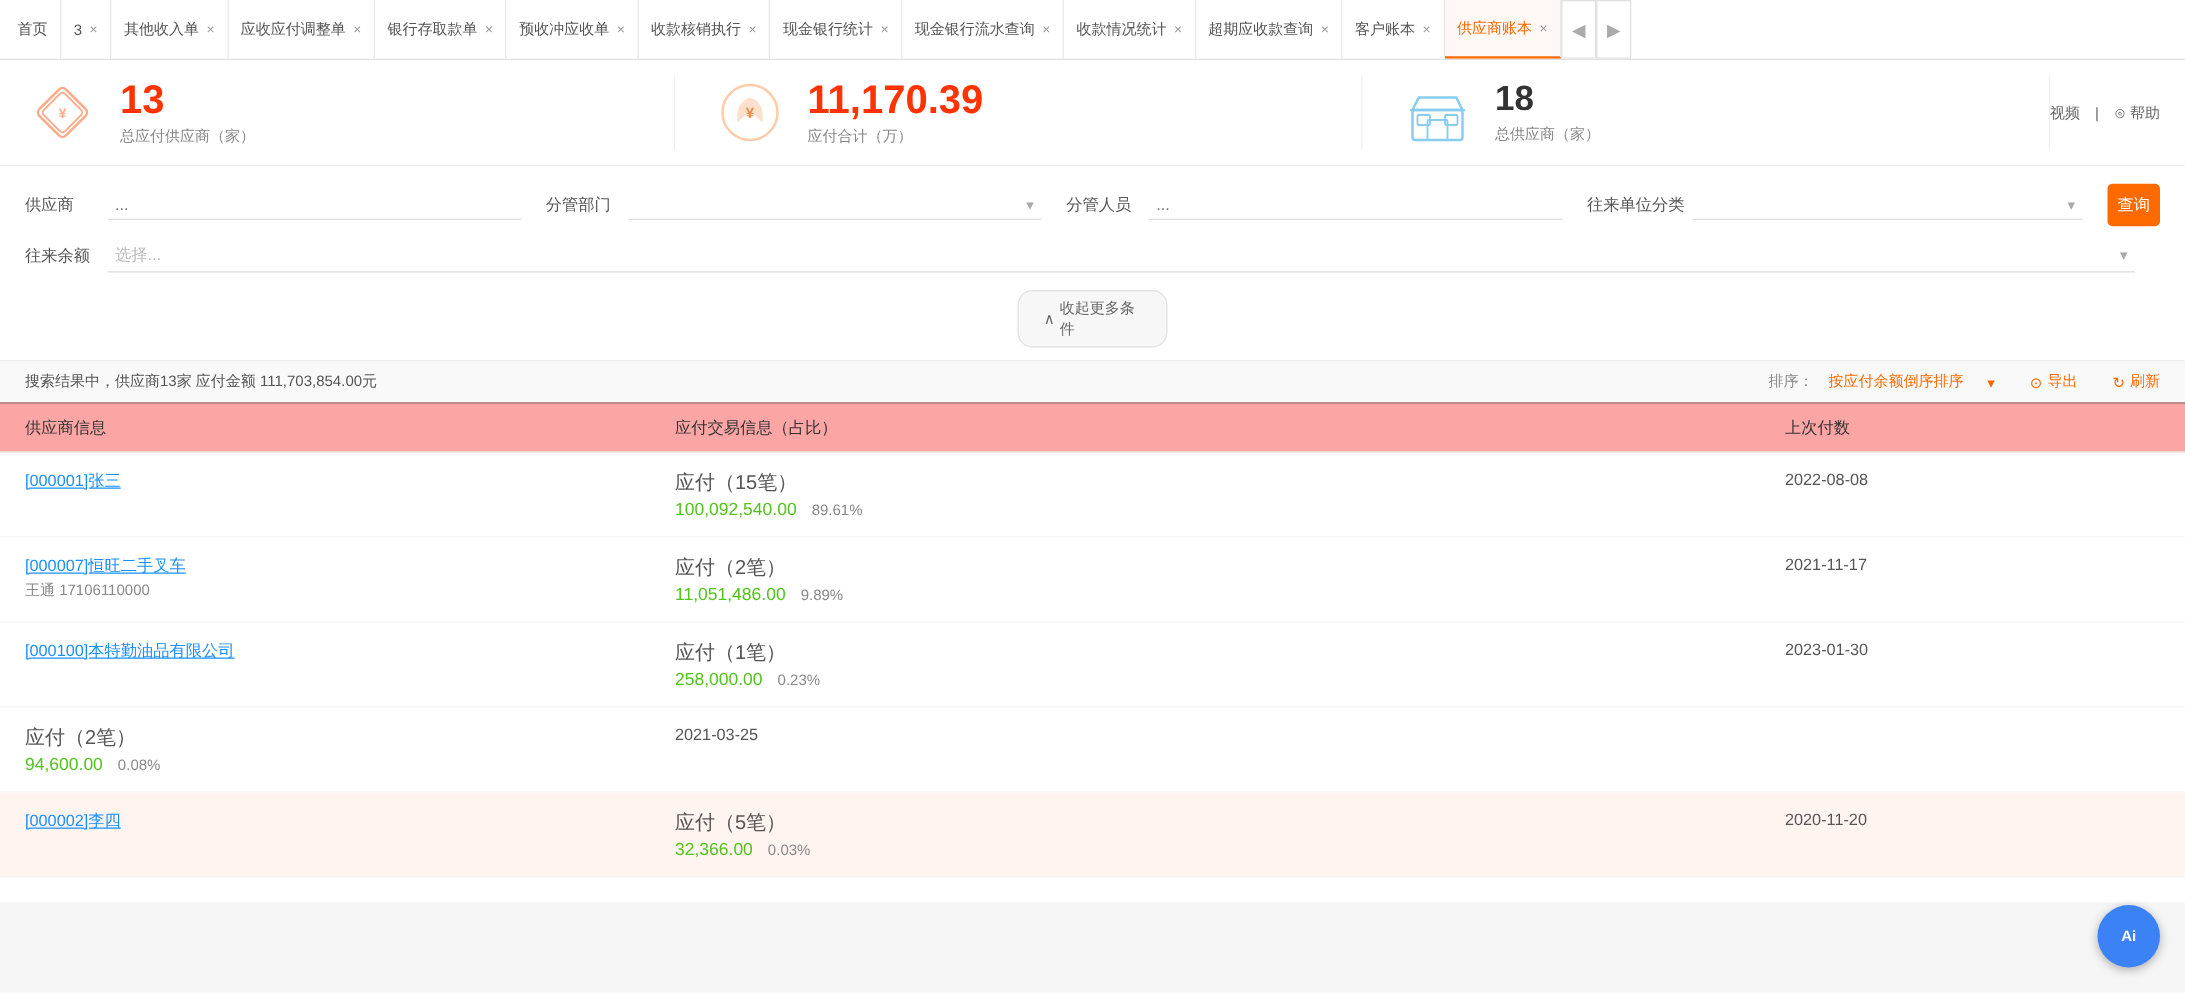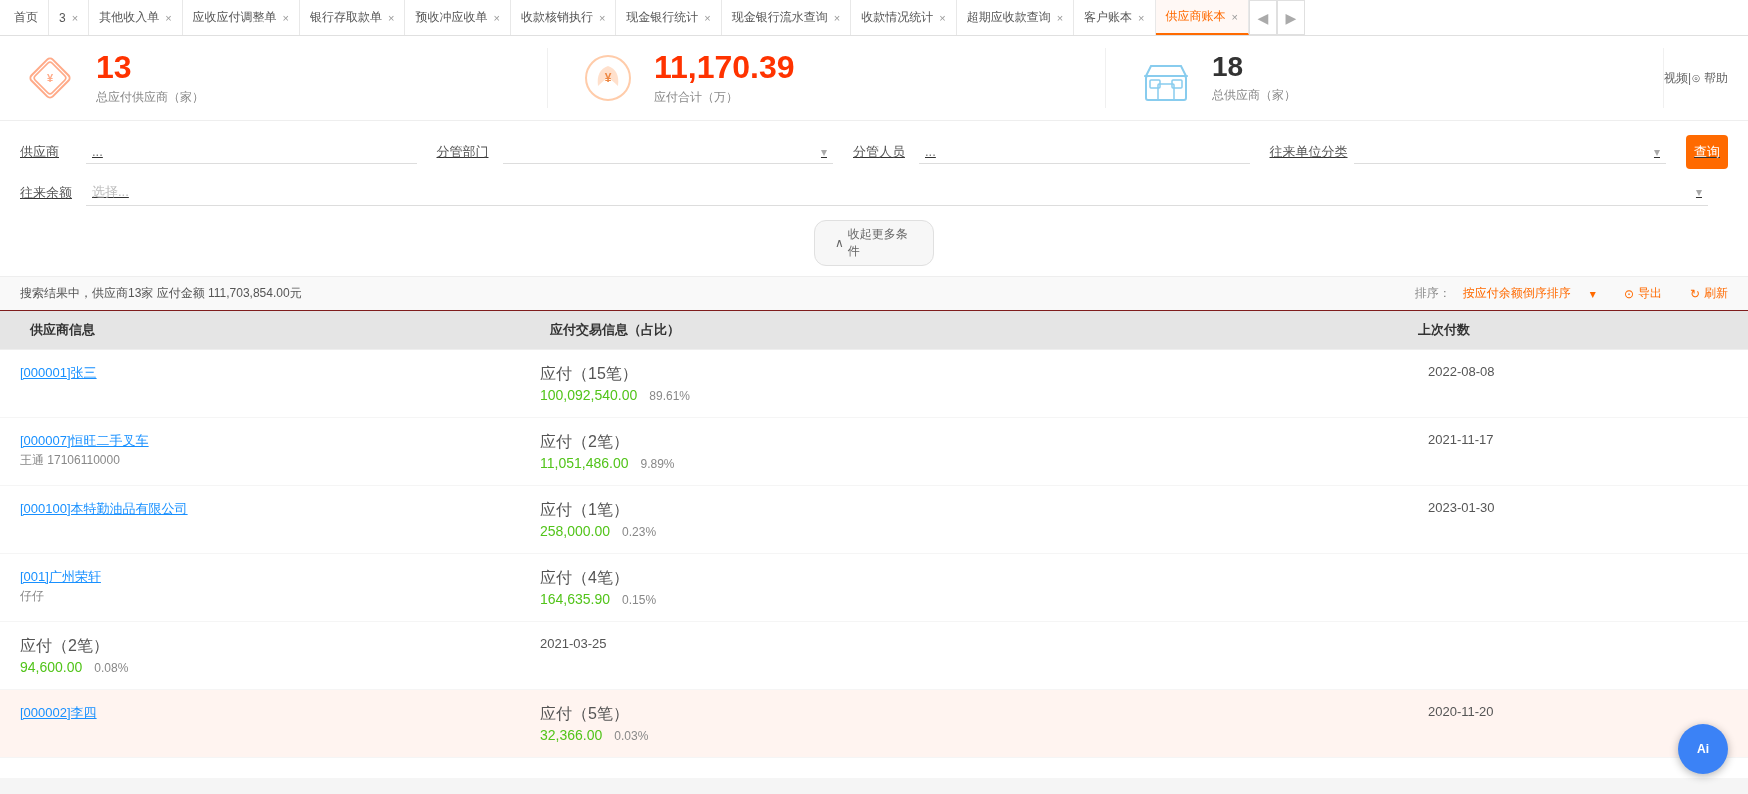--- a/index.html
+++ b/index.html
@@ -1,21 +1,21 @@
 <!DOCTYPE html>
 <html><head>
   <meta charset="utf-8">
   <style>
     * { box-sizing: border-box; margin: 0; padding: 0; }
     body { font-family: 'Microsoft YaHei', Arial, sans-serif; font-size: 13px; background: #f5f5f5; color: #333; }
 
     
     .nav-bar {
       display: flex; align-items: center; background: #fff;
-      border-bottom: 1px solid #e0e0e0; height: 36px; overflow: hidden;
+      border-bottom: 1px solid #e0e0e0; height: 48px; overflow: hidden;
       padding: 0 4px;
     }
     .nav-tab {
       display: flex; align-items: center; padding: 0 10px; height: 100%;
       border-right: 1px solid #e8e8e8; cursor: pointer; white-space: nowrap;
       font-size: 12px; color: #555; flex-shrink: 0;
     }
     .nav-tab.active { color: #ff6a00; border-bottom: 2px solid #ff6a00; background: #fff8f5; }
     .nav-tab .close-btn { margin-left: 6px; color: #999; font-size: 11px; cursor: pointer; }
     .nav-arrow { width: 28px; height: 100%; display: flex; align-items: center; justify-content: center; cursor: pointer; color: #aaa; font-size: 14px; border: 1px solid #e0e0e0; flex-shrink: 0; }
@@ -30,28 +30,28 @@
       border-right: 1px solid #f0f0f0; padding: 0 30px;
     }
     .stat-card:first-child { padding-left: 0; }
     .stat-card:last-child { border-right: none; }
     .stat-icon { width: 60px; height: 60px; flex-shrink: 0; }
     .stat-icon svg { width: 100%; height: 100%; }
     .stat-info { display: flex; flex-direction: column; }
     .stat-number { font-size: 32px; font-weight: bold; color: #ff3300; line-height: 1.1; }
     .stat-number.dark { color: #333; font-size: 28px; }
     .stat-label { font-size: 12px; color: #888; margin-top: 4px; }
-    .top-right-links { display: flex; align-items: center; font-size: 12px; color: #666; margin-left: auto; white-space: nowrap; }
+    .top-right-links { display: flex; align-items: center; gap: 12px; font-size: 12px; color: #666; margin-left: auto; white-space: nowrap; }
     .top-right-links span { cursor: pointer; }
 
     
     .filter-area {
       background: #fff; padding: 14px 20px 10px; border-bottom: 1px solid #eee;
     }
-    .filter-row { display: flex; align-items: center; gap: 0; margin-bottom: 10px; flex-wrap: wrap; text-decoration: underline; }
+    .filter-row { display: flex; align-items: center; gap: 0; margin-bottom: 10px; flex-wrap: wrap; }
     .filter-item { display: flex; align-items: center; gap: 6px; margin-right: 20px; flex: 1; min-width: 200px; }
     .filter-label { font-size: 13px; color: #555; white-space: nowrap; min-width: 60px; }
     .filter-input {
       flex: 1; border: none; border-bottom: 1px solid #ddd; padding: 4px 6px;
       font-size: 13px; outline: none; color: #333; background: transparent;
     }
     .filter-select {
       flex: 1; display: flex; align-items: center; border-bottom: 1px solid #ddd;
       padding: 4px 6px; cursor: pointer; color: #999; font-size: 13px; justify-content: space-between;
     }
@@ -74,22 +74,22 @@
     }
     .results-bar .sort-area { display: flex; align-items: center; gap: 12px; }
     .results-bar .sort-label { color: #888; }
     .sort-select { display: flex; align-items: center; gap: 19px; cursor: pointer; color: #ff6a00; font-size: 12px; }
     .action-btn { display: flex; align-items: center; gap: 4px; cursor: pointer; color: #ff6a00; font-size: 12px; margin-left: 16px; }
 
     
     .table-container { background: #fff; padding: 0 0 20px; }
     .table-header {
       display: grid; grid-template-columns: 520px 1fr 300px;
-      padding: 10px 30px; background: #e5e5e5; border-bottom: 1px solid #eee;
-      font-size: 13px; color: #333; font-weight: 700;
+      padding: 10px 20px; background: #fca5a5; border-bottom: 1px solid #eee;
+      font-size: 13px; color: #333; font-weight: 400;
     }
     .table-row {
       display: grid; grid-template-columns: 520px 1fr 300px;
       padding: 14px 20px; border-bottom: 1px solid #f5f5f5;
       align-items: start;
     }
     .table-row.highlighted { background: #fff4f0; }
     .supplier-link { color: #1890ff; text-decoration: underline; cursor: pointer; font-size: 13px; }
     .supplier-sub { font-size: 12px; color: #888; margin-top: 2px; }
     .transaction-label { font-size: 16px; color: #555; }
@@ -345,36 +345,20 @@
       <div class="transaction-info">
         <span class="transaction-amount">258,000.00</span>
         <span class="transaction-pct">0.23%</span>
       </div>
     </div>
     <div>
       <span class="last-payment">2023-01-30</span>
     </div>
   </div>
 
-  <div class="table-row">
-    <div>
-      <span class="supplier-link">[001]广州荣轩</span>
-      <div class="supplier-sub">仔仔</div>
-    </div>
-    <div>
-      <div class="transaction-label">应付（4笔）</div>
-      <div class="transaction-info">
-        <span class="transaction-amount">164,635.90</span>
-        <span class="transaction-pct">0.15%</span>
-      </div>
-    </div>
-    <div>
-      <span class="last-payment"></span>
-    </div>
-  </div>
 
   <div class="table-row">
     <div>
       <div class="transaction-label">应付（2笔）</div>
       <div class="transaction-info">
         <span class="transaction-amount">94,600.00</span>
         <span class="transaction-pct">0.08%</span>
       </div>
     </div>
     <div>

